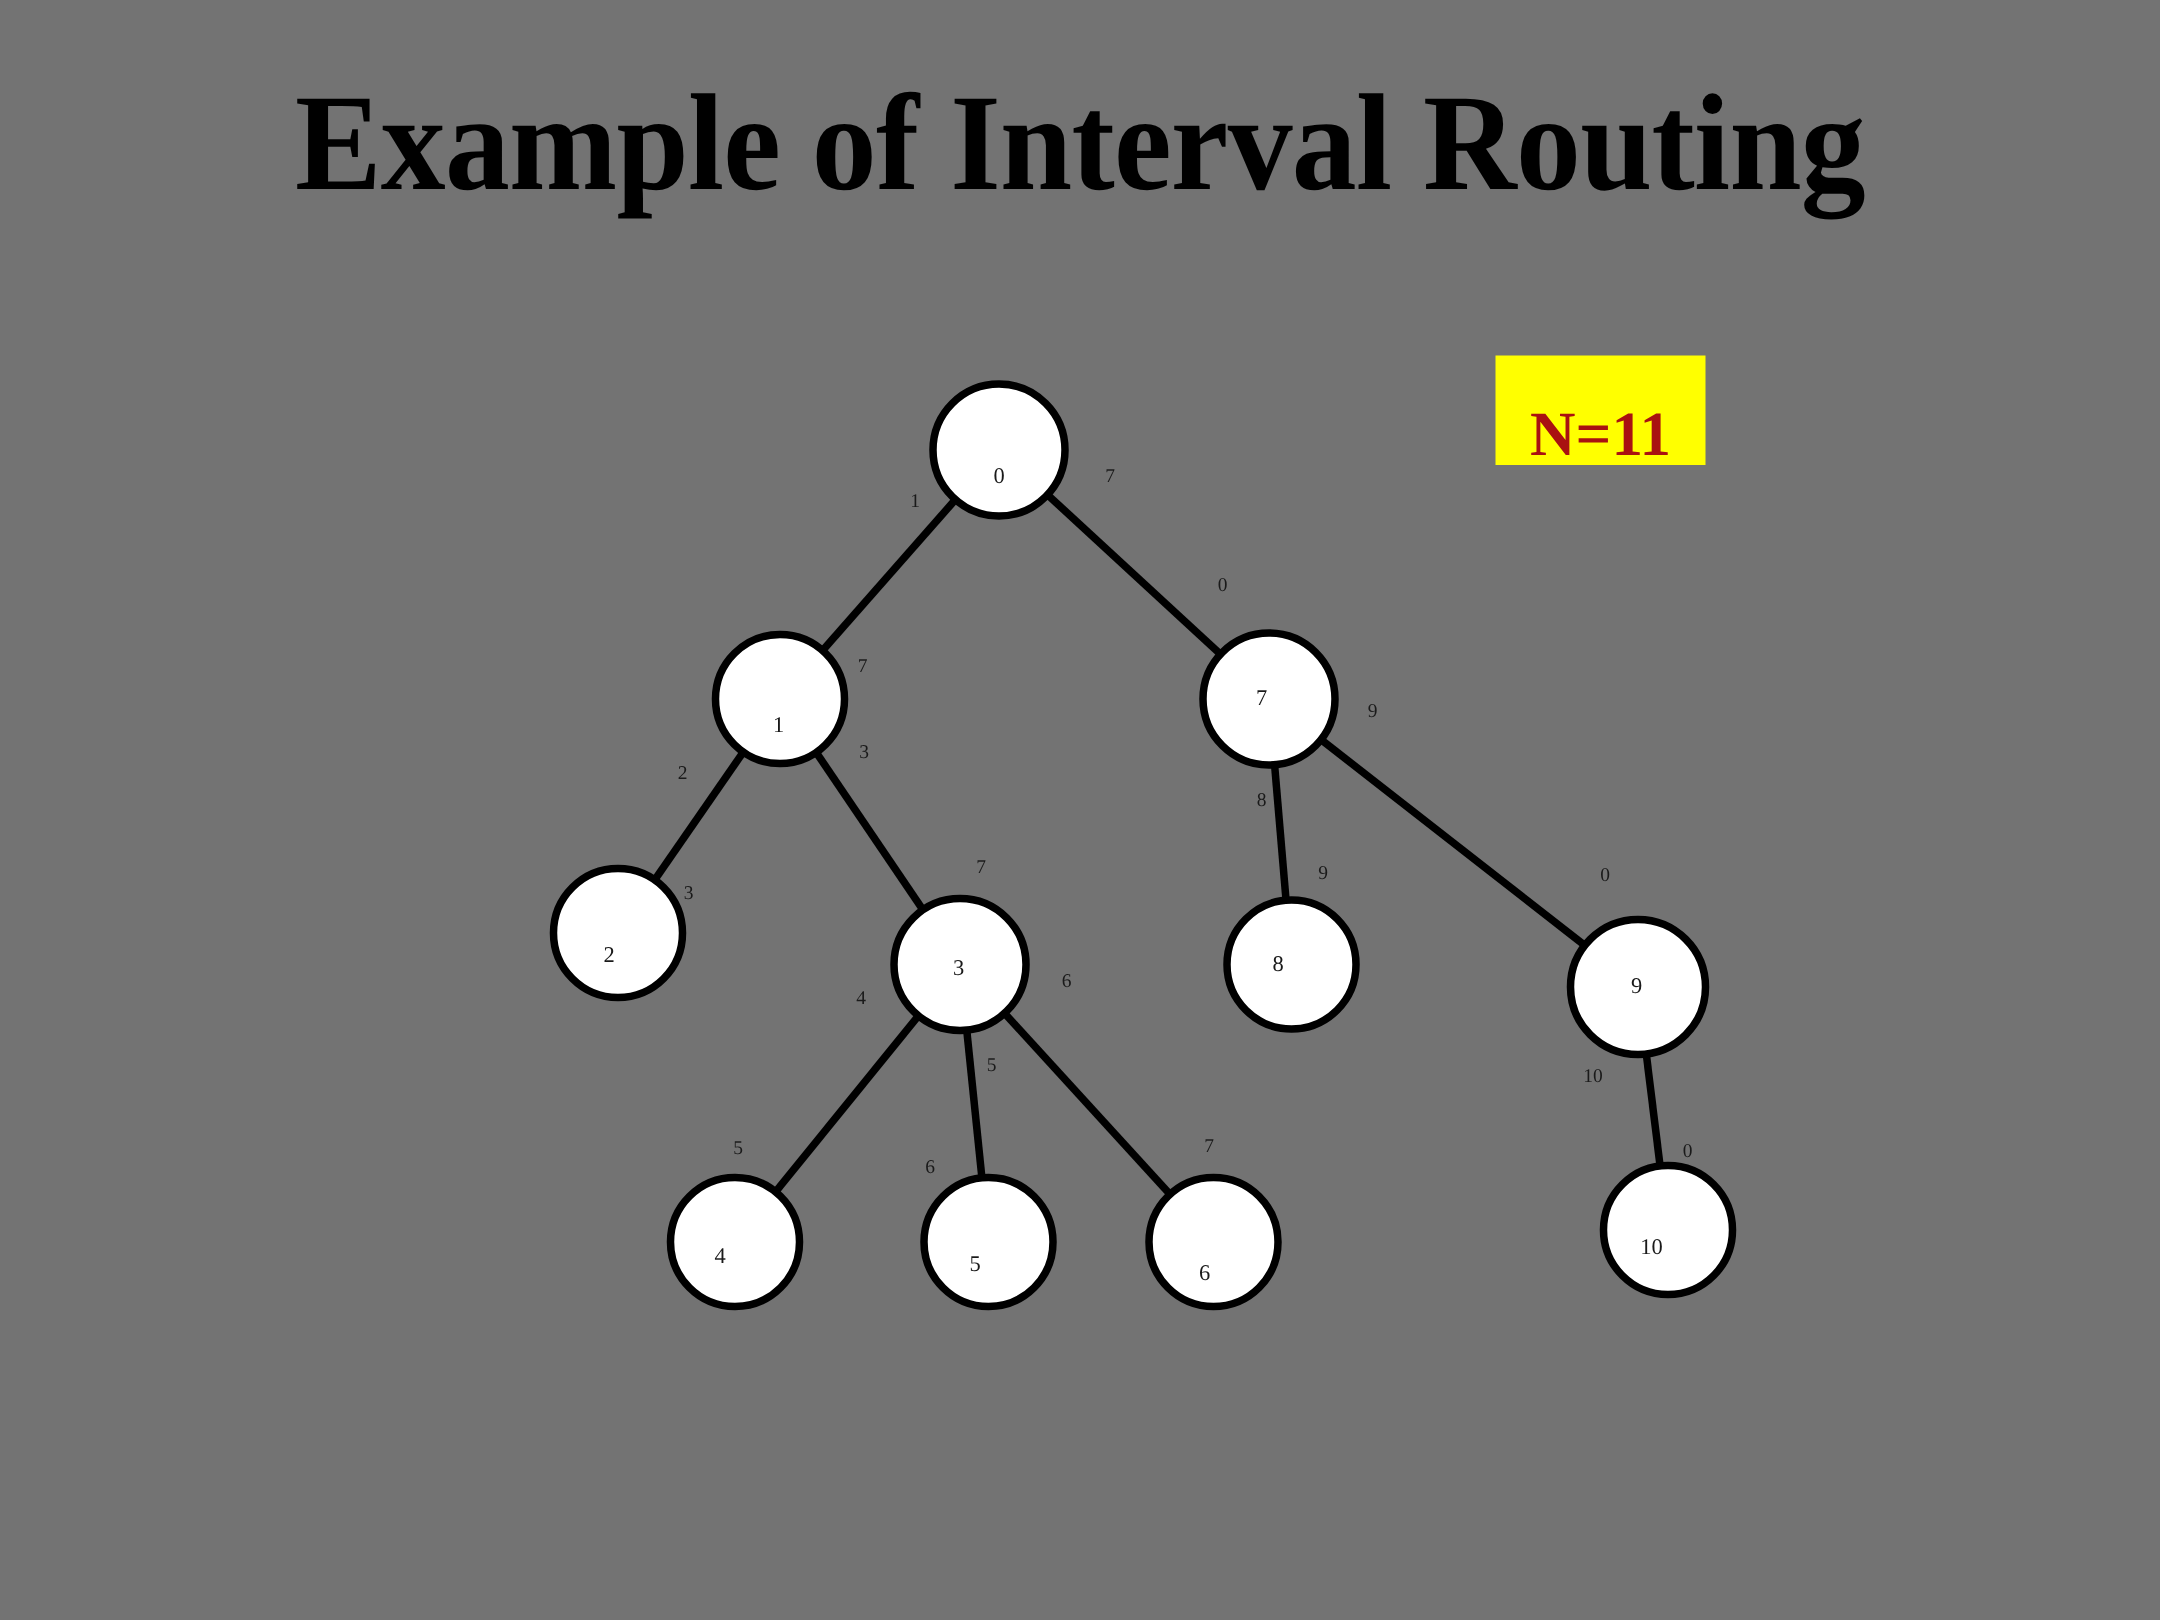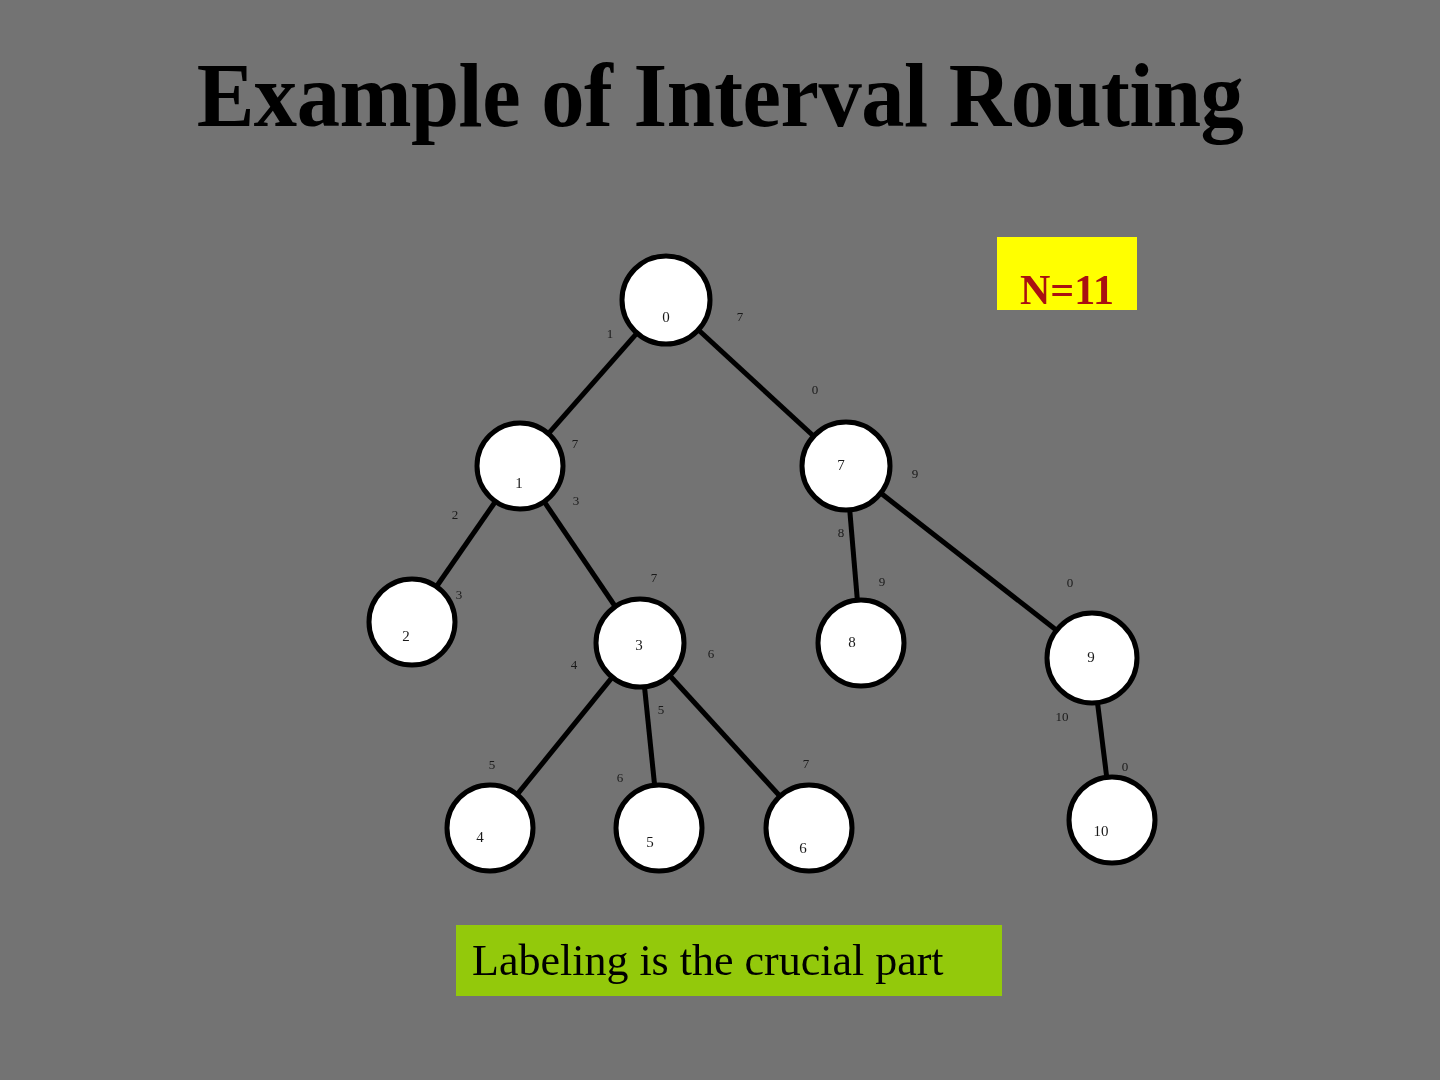--- a/index.html
+++ b/index.html
@@ -171,17 +171,14 @@
           <text x="1062" y="721" class="edge-label">10</text>
           <text x="1125" y="771" class="edge-label">0</text>
         </g>
     </svg>
   </div>
 
   <div id="n-badge">
     <span id="n-badge-text">N=11</span>
   </div>
 
-  <div id="caption-box">
-    <span id="caption-text">Labeling is the crucial part</span>
-  </div>
 
 </div>
 
 </body></html>

